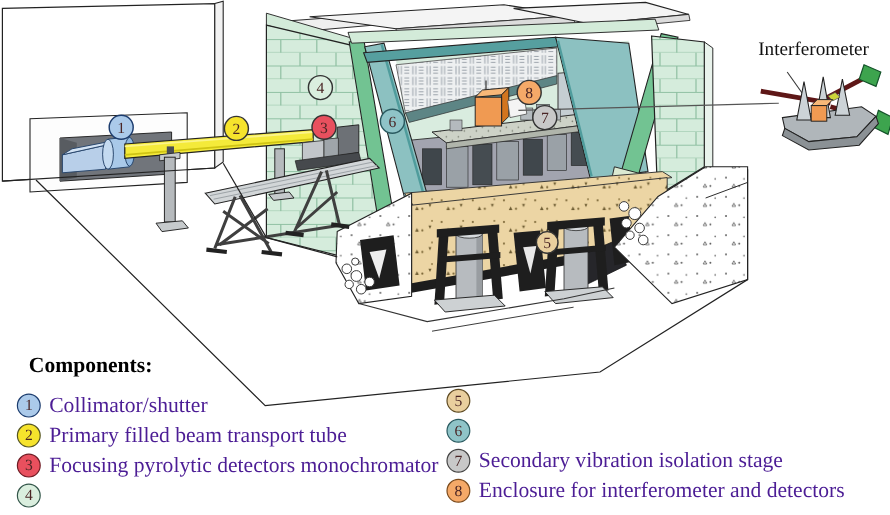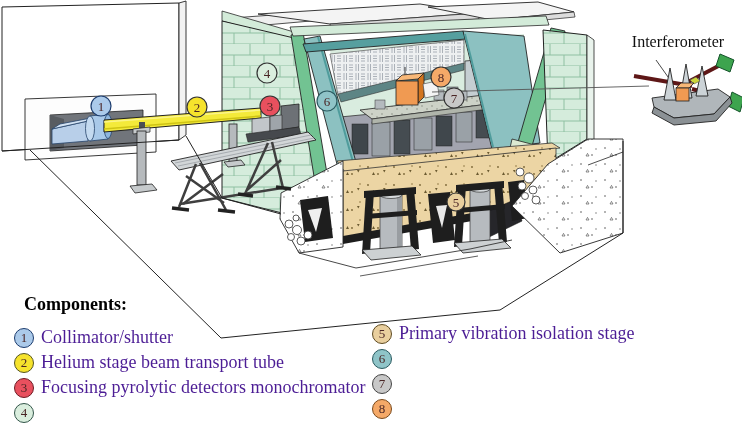--- a/index.html
+++ b/index.html
@@ -304,41 +304,42 @@
 <div class="legend">
   <div class="lg-title">Components:</div>
 
   <div class="lg-col left">
     <div class="lg-row">
       <span class="lg-dot" style="background: rgb(171, 202, 234); border-color: rgb(28, 60, 110);">1</span>
       <span class="lg-label">Collimator/shutter</span>
     </div>
     <div class="lg-row">
       <span class="lg-dot" style="background: rgb(246, 227, 44); border-color: rgb(85, 85, 34);">2</span>
-      <span class="lg-label">Helium stage beam transport tube</span>
+      <span class="lg-label">Primary filled beam transport tube</span>
     </div>
     <div class="lg-row">
       <span class="lg-dot" style="background: rgb(232, 80, 94); border-color: rgb(110, 28, 36);">3</span>
       <span class="lg-label">Focusing pyrolytic detectors monochromator</span>
     </div>
     <div class="lg-row">
       <span class="lg-dot" style="background: rgb(218, 238, 222); border-color: rgb(51, 86, 74);">4</span>
     </div>
   </div>
 
   <div class="lg-col right">
     <div class="lg-row">
       <span class="lg-dot" style="background: rgb(233, 207, 158); border-color: rgb(94, 74, 34);">5</span>
-      <span class="lg-label">Primary vibration isolation stage</span>
     </div>
     <div class="lg-row">
       <span class="lg-dot" style="background: rgb(143, 196, 200); border-color: rgb(42, 90, 96);">6</span>
     </div>
     <div class="lg-row">
       <span class="lg-dot" style="background: rgb(200, 200, 200); border-color: rgb(68, 68, 68);">7</span>
+      <span class="lg-label">Secondary vibration isolation stage</span>
     </div>
     <div class="lg-row">
       <span class="lg-dot" style="background: rgb(245, 169, 104); border-color: rgb(122, 74, 28);">8</span>
+      <span class="lg-label">Enclosure for interferometer and detectors</span>
     </div>
   </div>
 </div>
 
 </div>
 
 </body></html>

